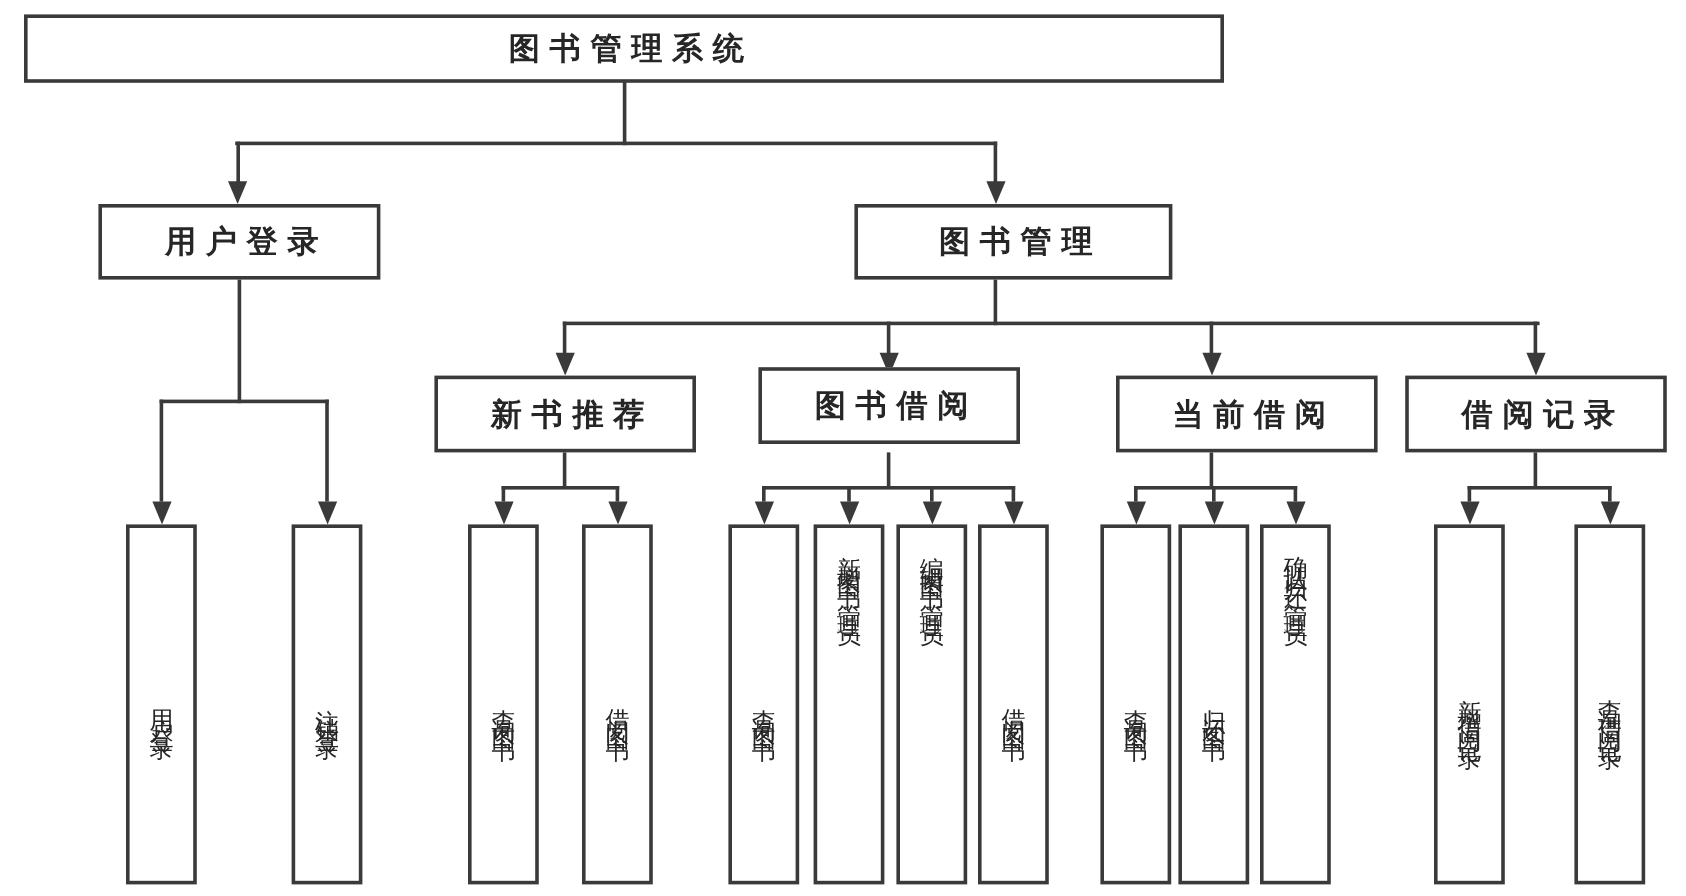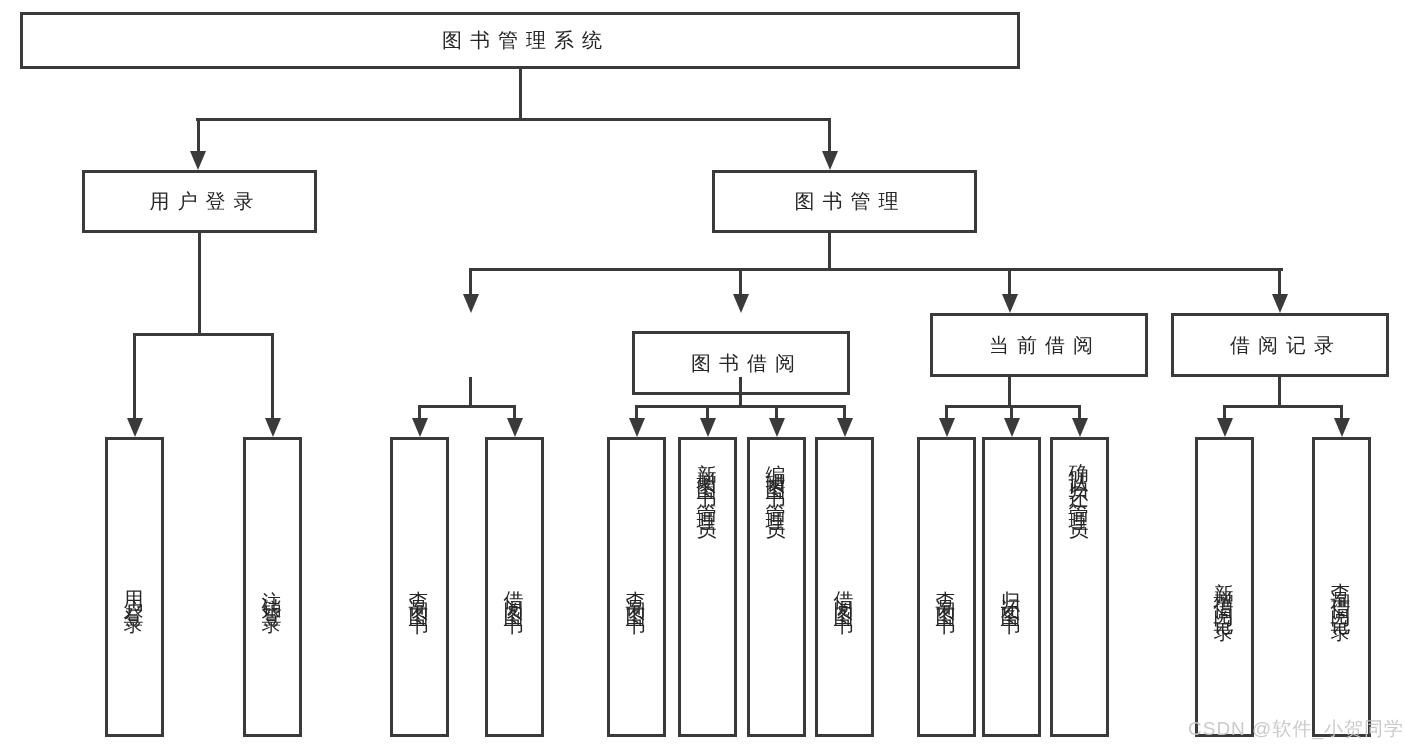--- a/index.html
+++ b/index.html
@@ -4,21 +4,21 @@
 <style>
   html,body{margin:0;padding:0;background:#ffffff;}
   .stage{
     position:relative;width:1405px;height:747px;background:#ffffff;
     font-family:"Liberation Sans", sans-serif;color:#262626;overflow:hidden;
   }
   .box{
     position:absolute;box-sizing:border-box;border:3px solid #3a3a3a;background:#ffffff;
     display:flex;align-items:center;justify-content:center;
   }
-  .hbox{font-size:20px;letter-spacing:8px;padding-left:12px;}
+  .hbox{font-size:26px;letter-spacing:8px;padding-left:12px;font-weight:bold;}
   .vbox{
     writing-mode:vertical-rl;text-orientation:mixed;
     font-size:20px;letter-spacing:8px;padding-top:8px;
   }
   .vbox.vtop{justify-content:flex-start;}
   .vline{position:absolute;width:3px;background:#3a3a3a;}
   .hline{position:absolute;height:3px;background:#3a3a3a;}
   .arrow{
     position:absolute;width:0;height:0;
     border-left:8px solid transparent;border-right:8px solid transparent;
@@ -63,21 +63,24 @@
   <div class="hline" style="left:469px;top:268px;width:814px"></div>
   <div class="vline" style="left:469px;top:268px;height:27px"></div>
   <div class="arrow" style="left:463px;top:294px"></div>
   <div class="vline" style="left:739px;top:268px;height:27px"></div>
   <div class="arrow" style="left:733px;top:294px"></div>
   <div class="vline" style="left:1008px;top:268px;height:27px"></div>
   <div class="arrow" style="left:1002px;top:294px"></div>
   <div class="vline" style="left:1278px;top:268px;height:27px"></div>
   <div class="arrow" style="left:1272px;top:294px"></div>
 
-  <div class="box hbox" style="left:632px;top:331px;width:218px;height:64px">
+  <div class="box hbox" style="left:362px;top:313px;width:218px;height:64px">
+    <span>新书推荐</span>
+  </div>
+  <div class="box hbox" style="left:632px;top:306px;width:218px;height:64px">
     <span>图书借阅</span>
   </div>
   <div class="box hbox" style="left:930px;top:313px;width:218px;height:64px">
     <span>当前借阅</span>
   </div>
   <div class="box hbox" style="left:1171px;top:313px;width:218px;height:64px">
     <span>借阅记录</span>
   </div>
 
   <div class="vline" style="left:469px;top:377px;height:30px"></div>
@@ -151,15 +154,14 @@
     <span>确认归还（管理员）</span>
   </div>
 
   <div class="box vbox" style="left:1195px;top:437px;width:59px;height:300px">
     <span>新增借阅记录</span>
   </div>
   <div class="box vbox" style="left:1312px;top:437px;width:59px;height:300px">
     <span>查询借阅记录</span>
   </div>
 
-  <div class="watermark">CSDN @软件_小贺同学</div>
 
 </div>
 
 </body></html>

